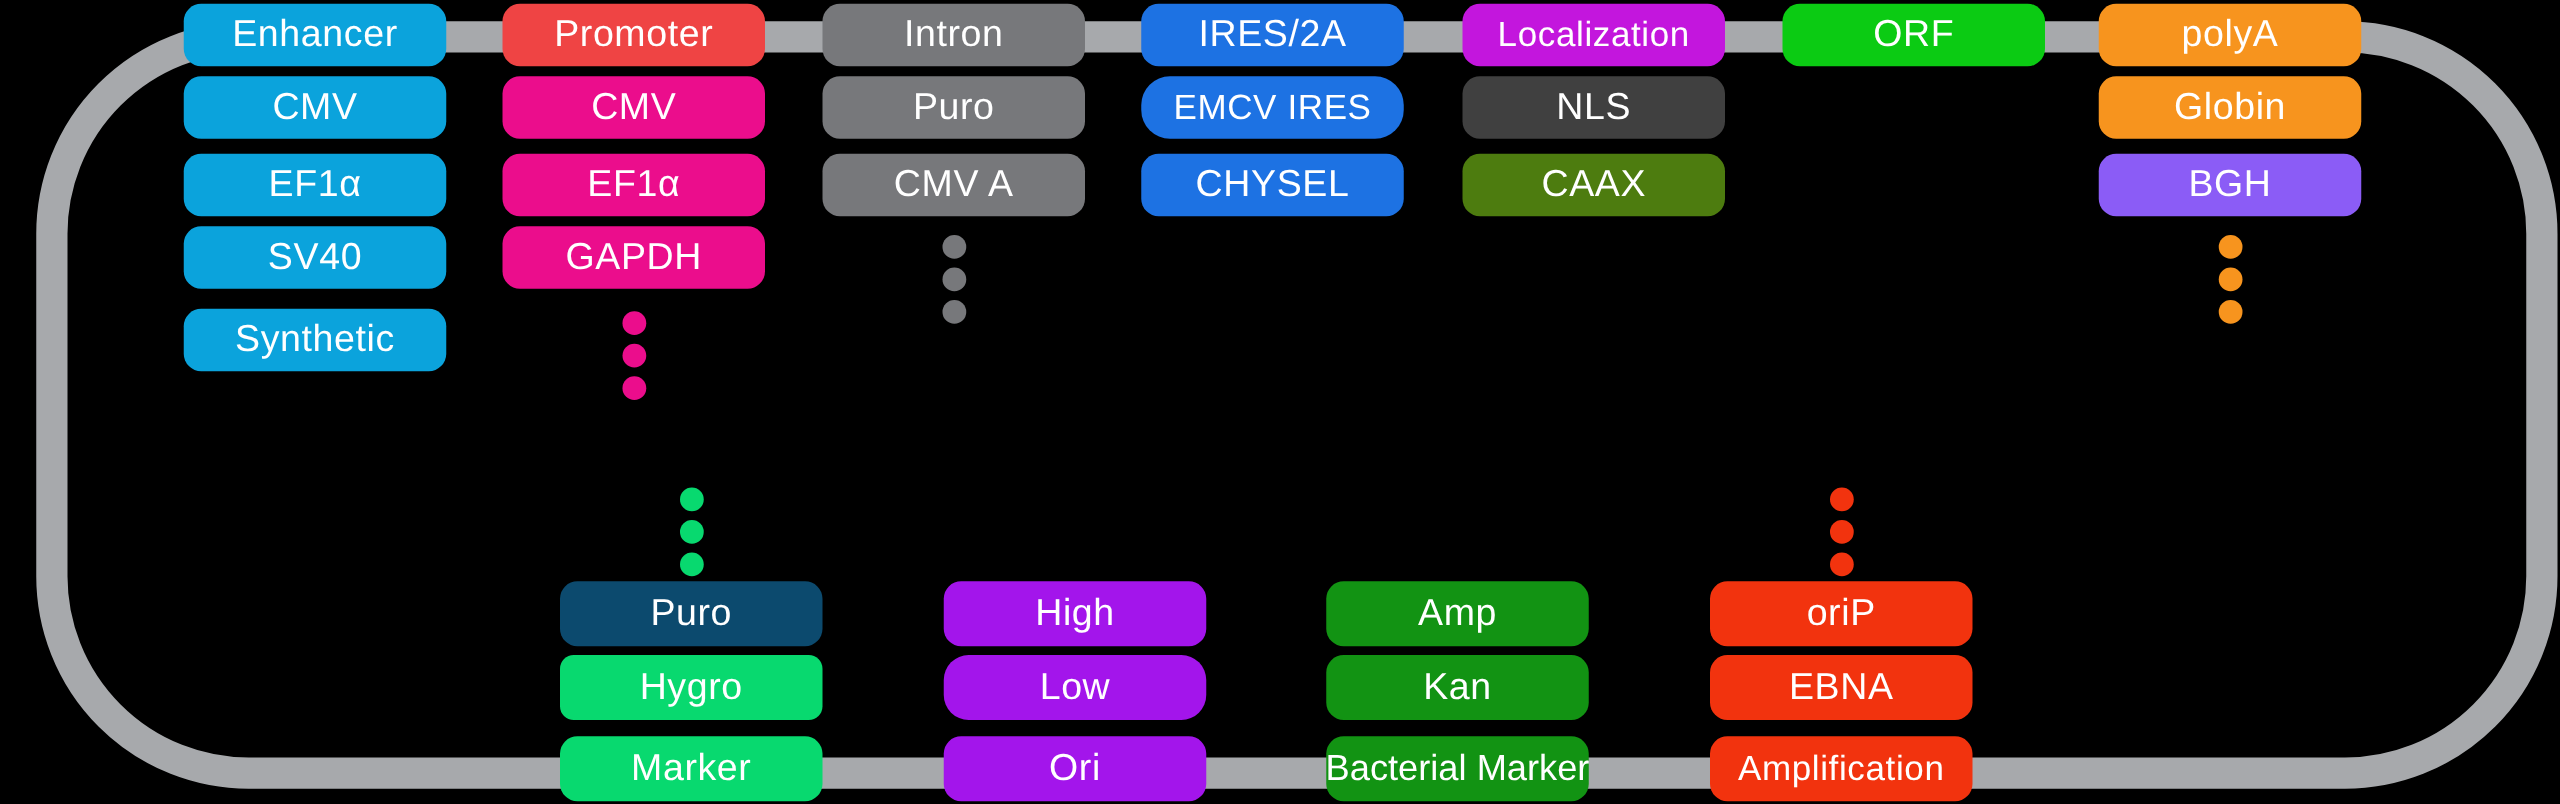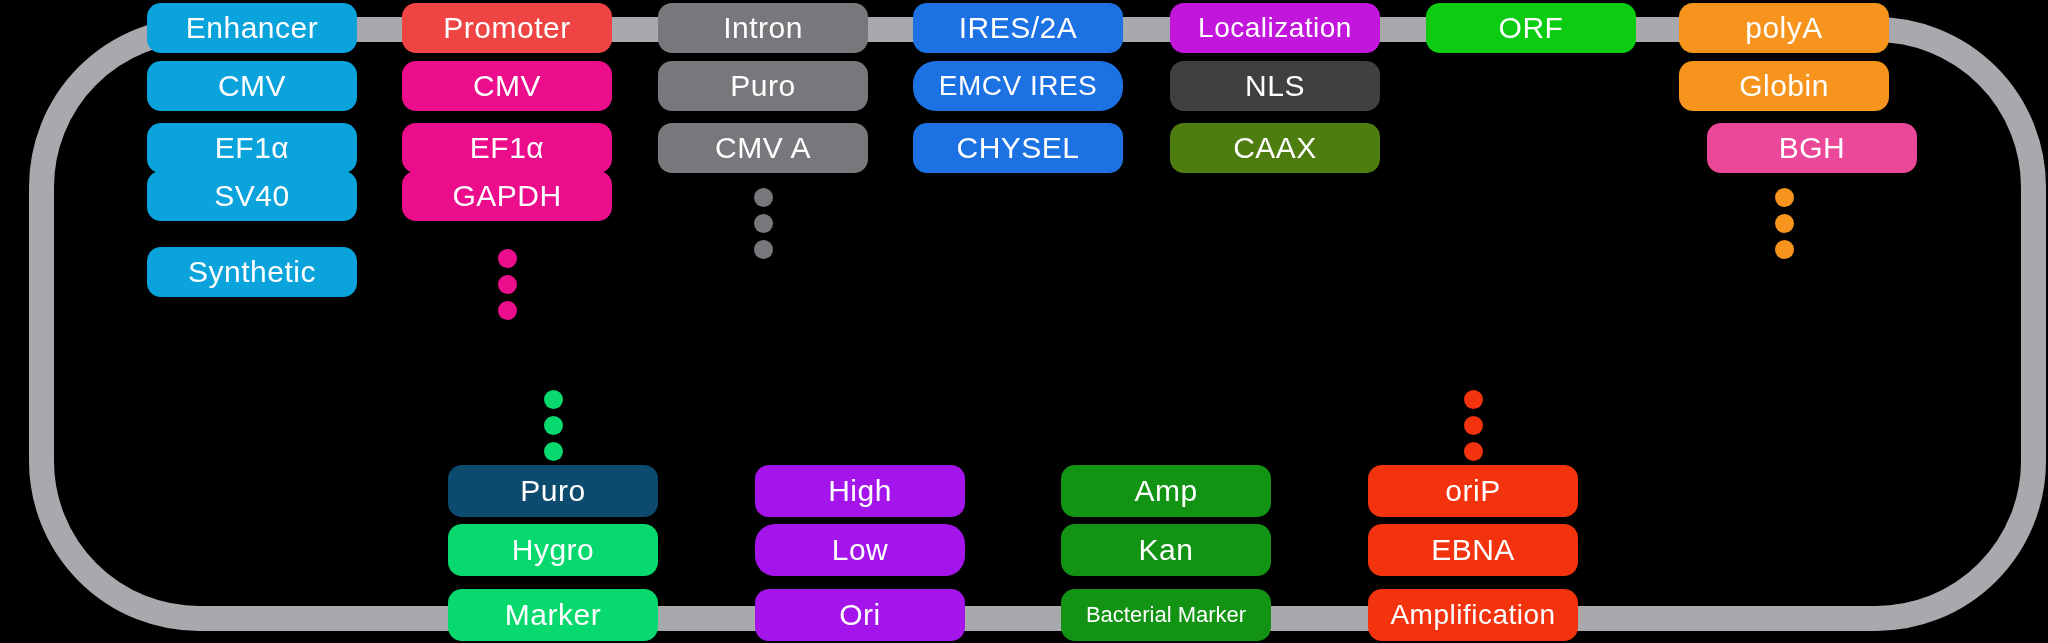--- a/index.html
+++ b/index.html
@@ -40,27 +40,27 @@
     border-radius: 14px;
     display: flex;
     align-items: center;
     justify-content: center;
     color: #ffffff;
     font-size: 30px;
     letter-spacing: 0.5px;
     white-space: nowrap;
   }
   .box.bottom { height: 52px; }
-  .box.long   { font-size: 22px; letter-spacing: 0px; }
+  .box.long   { font-size: 29px; letter-spacing: 0px; }
   .box.mid    { font-size: 28px; }
   
   .r0 { top: 0px; }
   .r1 { top: 58px; }
   .r2 { top: 120px; }
-  .r3 { top: 168px; }
+  .r3 { top: 178px; }
   .r4 { top: 244px; }
   
   .b-dots { top: 10px; }
   .b1 { top: 85px; }
   .b2 { top: 144px; }
   .bh { top: 209px; }
   .dots {
     position: absolute;
     left: 0;
     width: 210px;
@@ -127,36 +127,36 @@
     <div class="box r2" style="background-color: #4d7c0f;">CAAX</div>
   </div>
 
   <div class="col" style="left:1426px; top:3px;">
     <div class="box r0" style="background-color: rgb(11, 203, 19);">ORF</div>
   </div>
 
   <div class="col" style="left:1679px; top:3px;">
     <div class="box r0" style="background-color: rgb(247, 148, 30);">polyA</div>
     <div class="box r1" style="background-color: rgb(247, 148, 30);">Globin</div>
-    <div class="box r2" style="background-color: #ec4899; margin-left: 28px;">BGH</div>
+    <div class="box r2" style="background-color: #8b5cf6;">BGH</div>
     <div class="dots after2">
       <div class="dot" style="background-color: rgb(247, 148, 30);"></div>
       <div class="dot" style="background-color: rgb(247, 148, 30);"></div>
       <div class="dot" style="background-color: rgb(247, 148, 30);"></div>
     </div>
   </div>
 
   <div class="col" style="left:448px; top:380px; height:263px;">
     <div class="dots b-dots">
       <div class="dot" style="background-color: rgb(8, 217, 111);"></div>
       <div class="dot" style="background-color: rgb(8, 217, 111);"></div>
       <div class="dot" style="background-color: rgb(8, 217, 111);"></div>
     </div>
     <div class="box bottom b1" style="background-color: #0c4a6e;">Puro</div>
-    <div class="box bottom b2" style="background-color: rgb(8, 217, 111);">Hygro</div>
+    <div class="box bottom b2" style="background-color: rgb(8, 217, 111); border-radius: 11px;">Hygro</div>
     <div class="box bottom bh" style="background-color: rgb(8, 217, 111);">Marker</div>
   </div>
 
   <div class="col" style="left:755px; top:380px; height:263px;">
     <div class="box bottom b1" style="background-color: rgb(163, 21, 235);">High</div>
     <div class="box bottom b2" style="background-color: rgb(163, 21, 235); border-radius: 20px;">Low</div>
     <div class="box bottom bh" style="background-color: rgb(163, 21, 235);">Ori</div>
   </div>
 
   <div class="col" style="left:1061px; top:380px; height:263px;">

